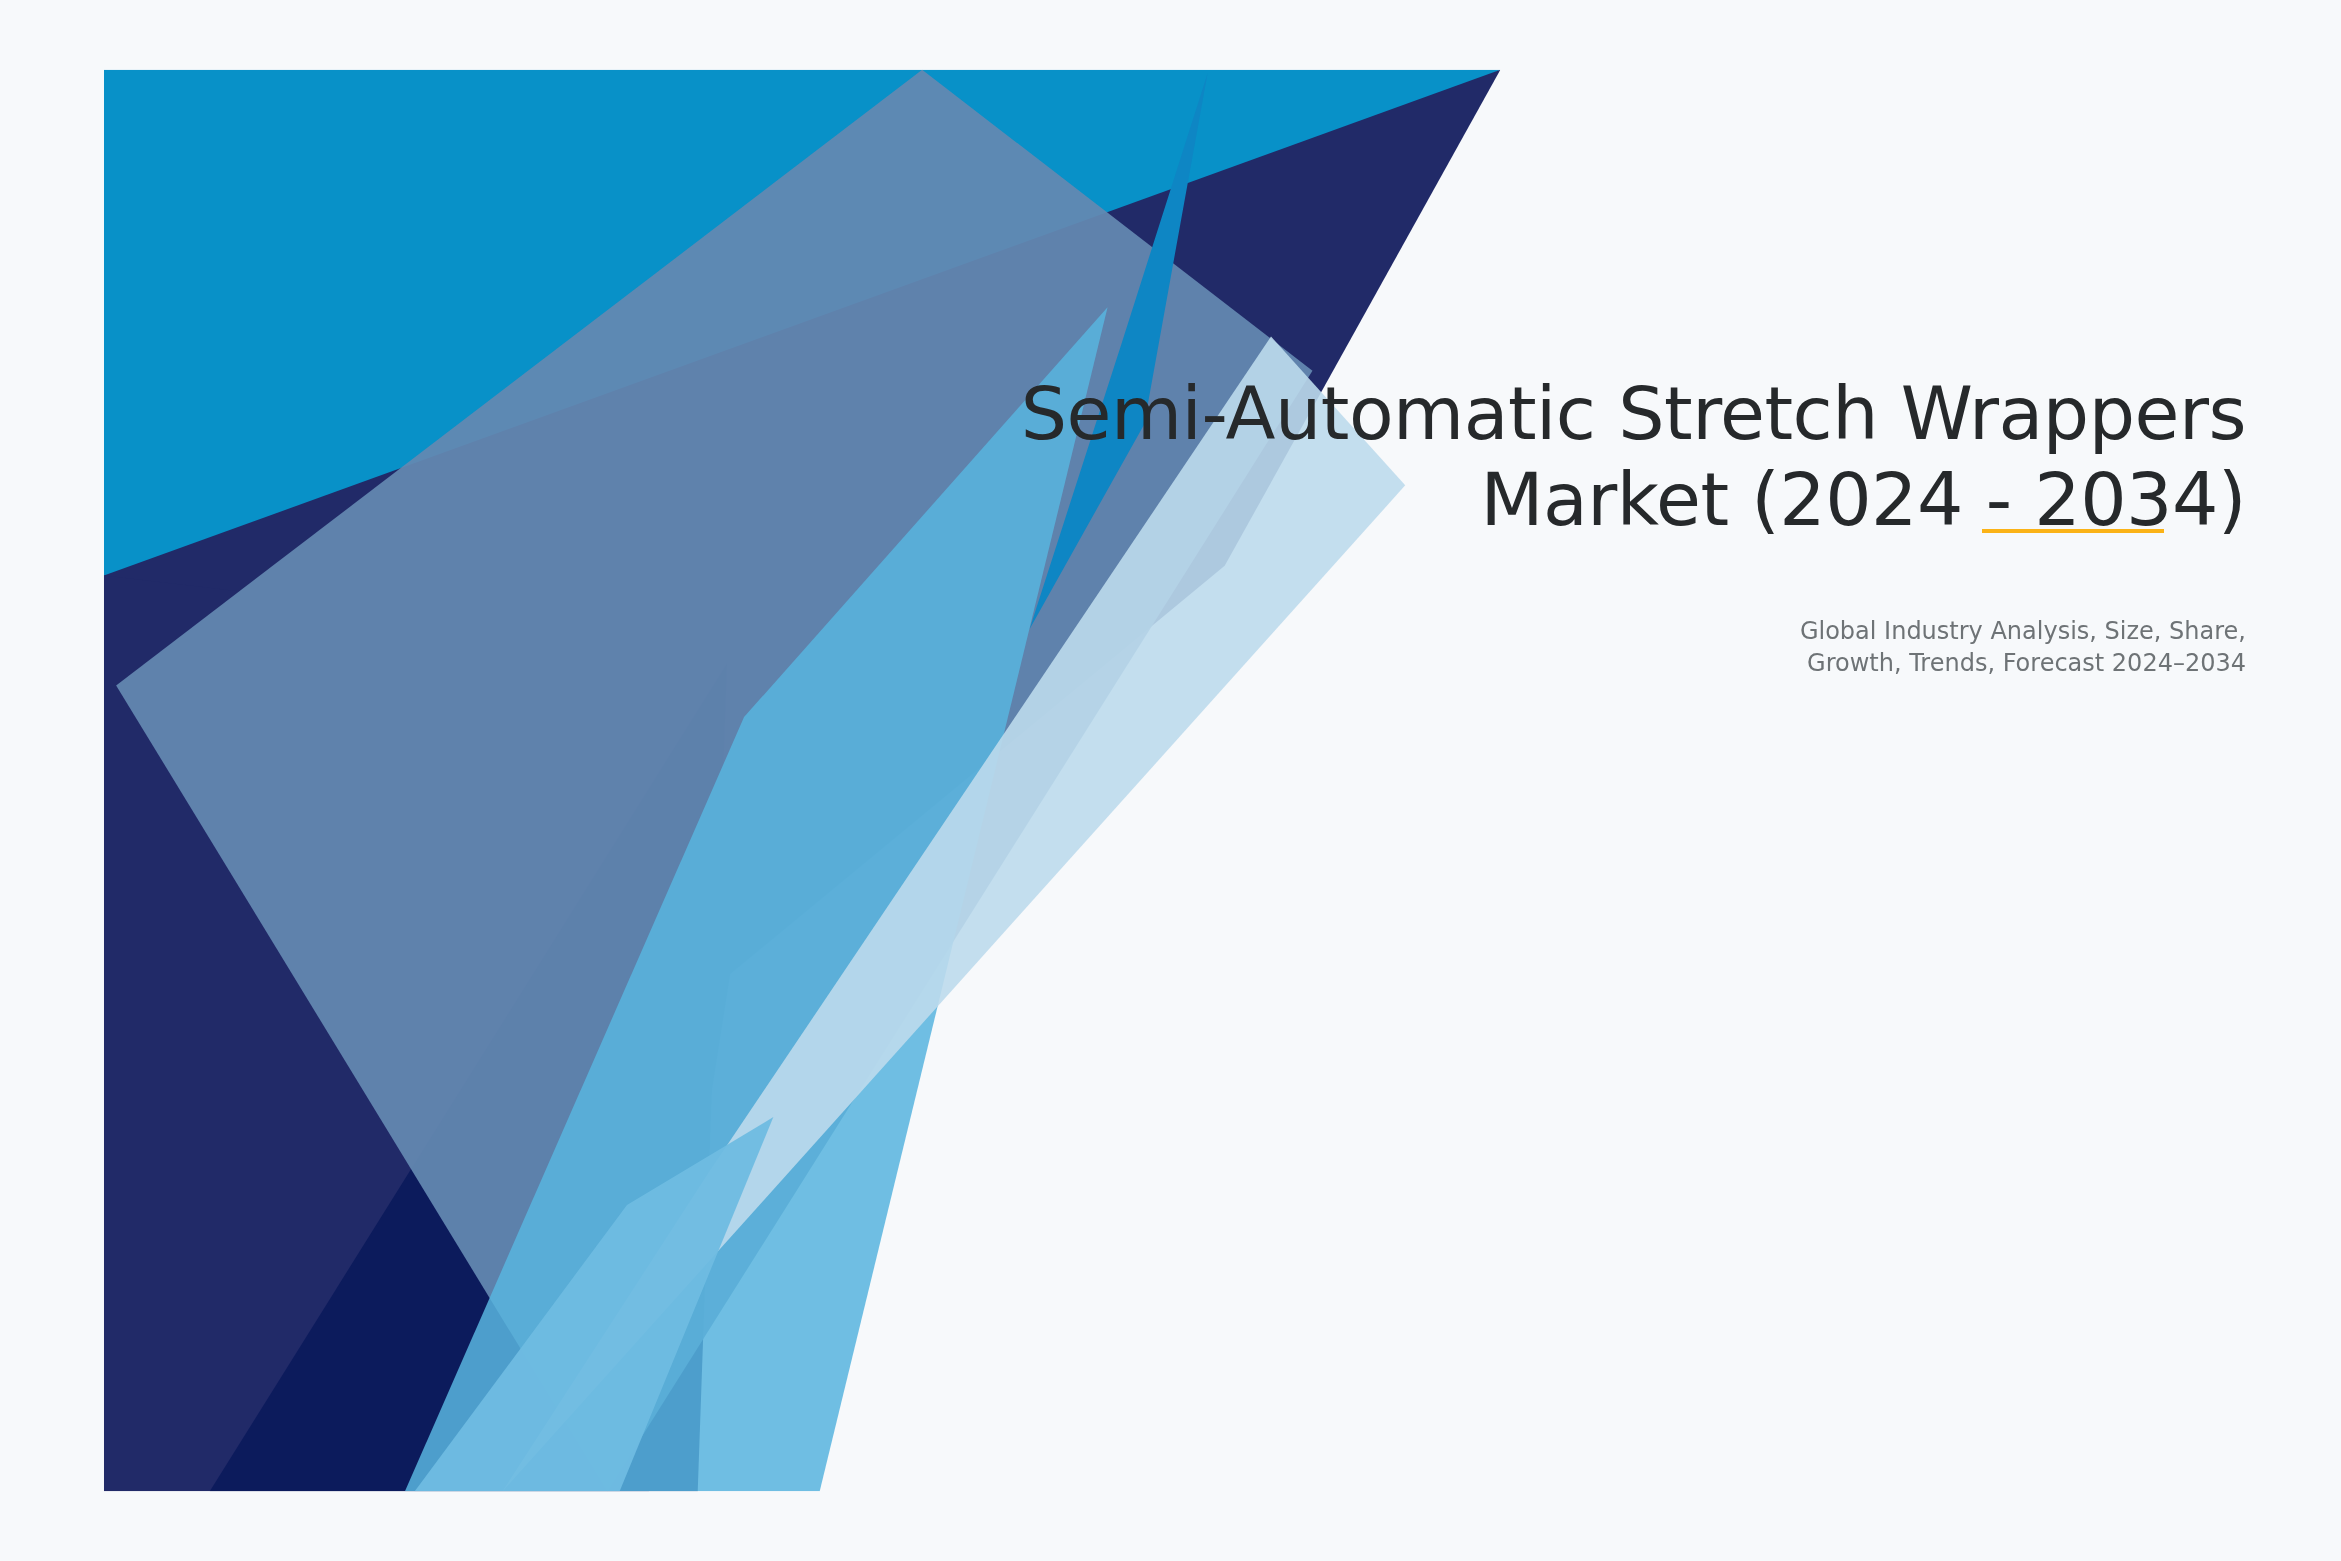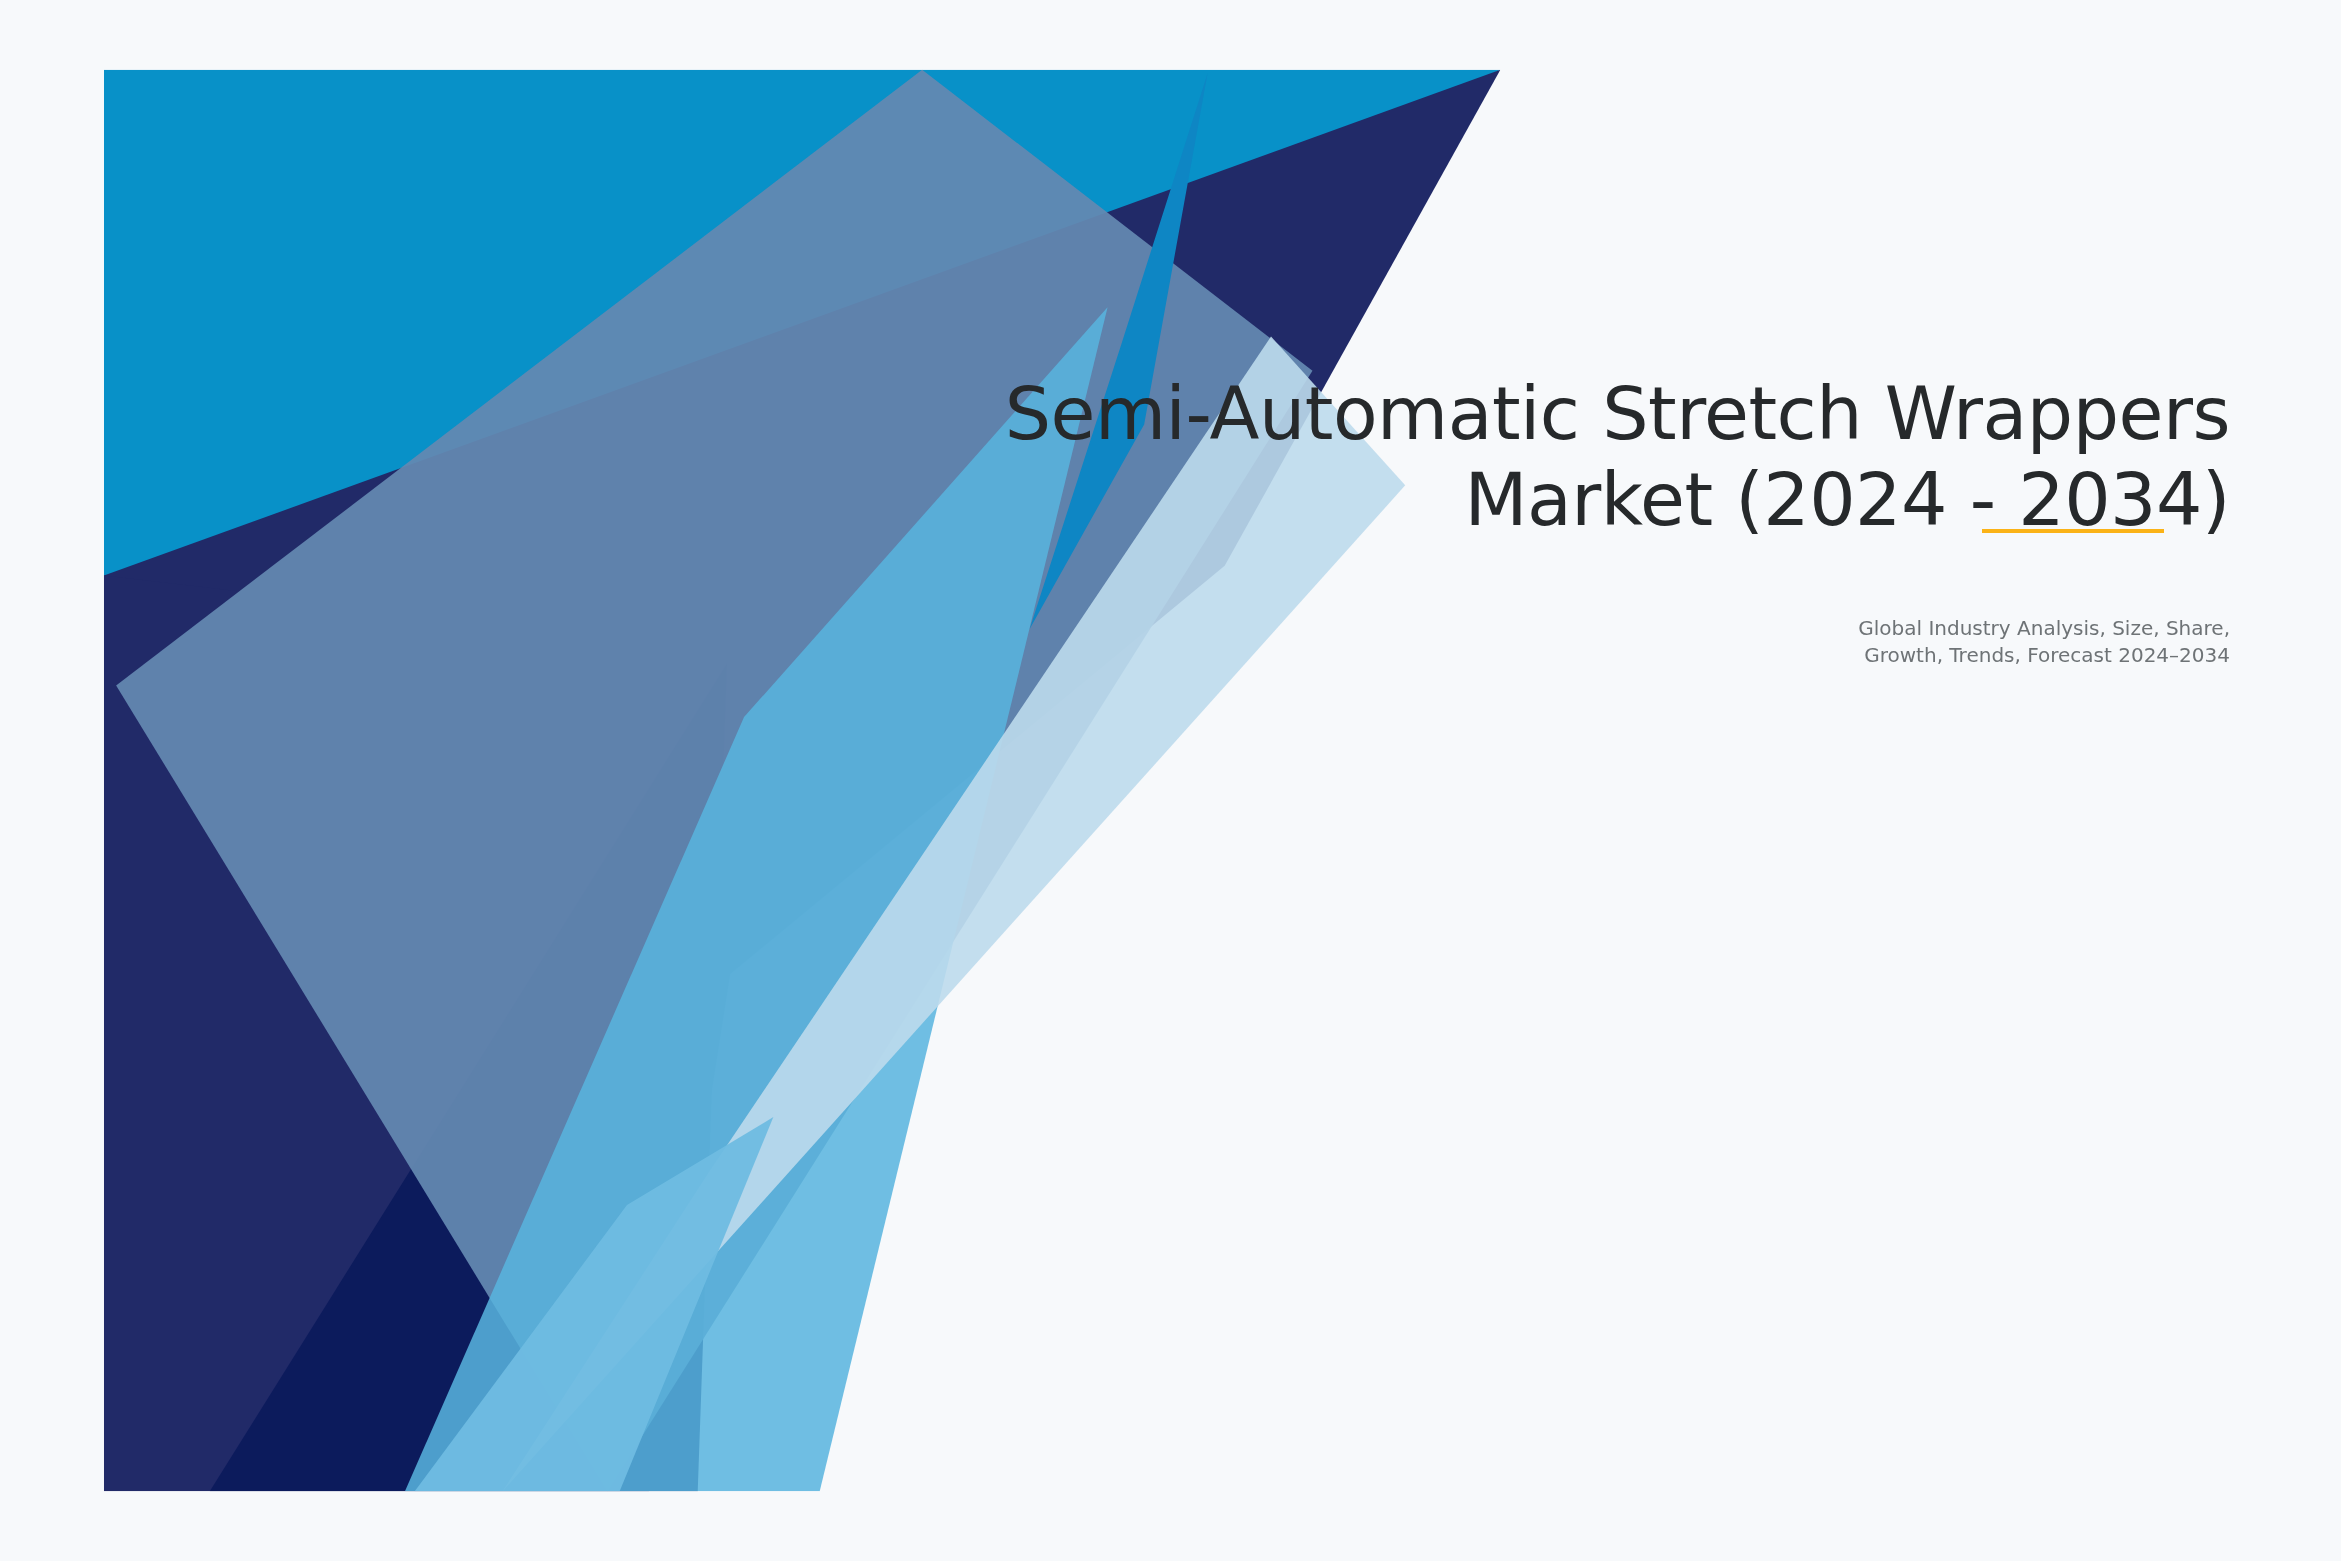--- a/index.html
+++ b/index.html
@@ -19,21 +19,21 @@
   }
   #art {
     position: absolute;
     left: 0;
     top: 0;
     width: 2342px;
     height: 1561px;
   }
   #text-block {
     position: absolute;
-    right: 112px;
+    right: 96px;
     top: 371px;
     width: 1317px;
     text-align: right;
   }
   #title {
     font-family: "DejaVu Sans", sans-serif;
     font-size: 73px;
     line-height: 1.18;
     font-weight: 400;
     color: #26292b;
@@ -48,21 +48,21 @@
     width: 182px;
     height: 4.4px;
   }
   #rule {
     width: 100%;
     height: 100%;
     background: #fbb317;
   }
   #subtitle {
     font-family: "DejaVu Sans", sans-serif;
-    font-size: 20px;
+    font-size: 24px;
     line-height: 1.34;
     font-weight: 400;
     color: #6e7376;
     margin: 0;
     padding-top: 72px;
     white-space: pre-line;
   }
 </style>
 </head>
 <body>

